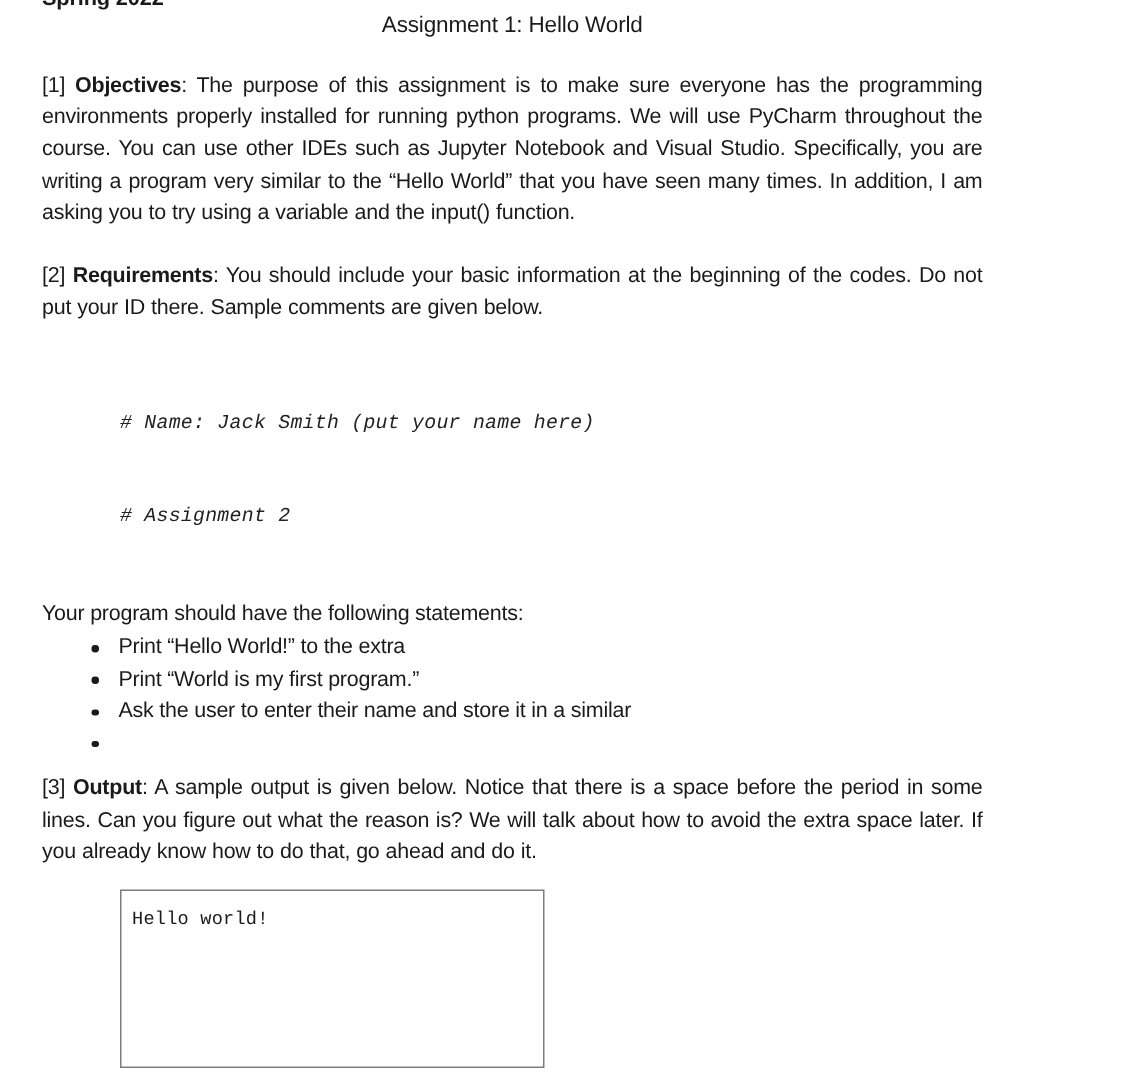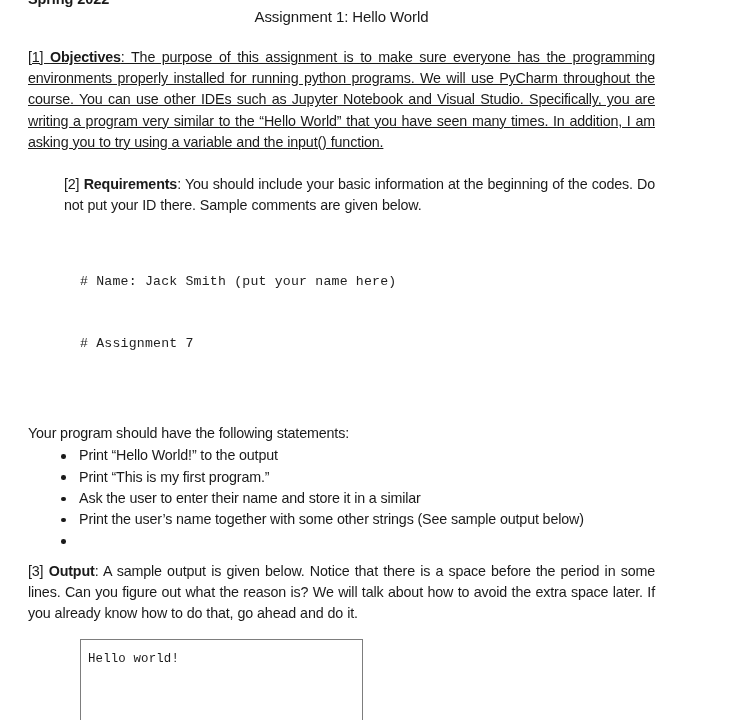--- a/index.html
+++ b/index.html
@@ -51,37 +51,38 @@
     text-justify: inter-word;
     color: #1a1a1a;
     letter-spacing: -0.15px;
     word-spacing: 0.2px;
   }
 
   .sec-label {
     font-weight: bold;
   }
 
-  .s1 { margin-top: 22px; text-decoration: underline; }
-  .s2 { margin-top: 21px; margin-left: 36px; }
+  .s1 { margin-top: 22px; }
+  .s2 { margin-top: 21px; }
   .s3 { margin-top: 30px; }
 
   .code-block {
     margin: 2px 0 0 0;
     padding-left: 52px;
     font-family: "Liberation Mono", "DejaVu Sans Mono", monospace;
+    font-style: italic;
     font-size: 13.2px;
     line-height: 20.6px;
     color: #222222;
     white-space: pre;
     letter-spacing: 0.2px;
   }
 
   .lead-in {
-    margin-top: 28px;
+    margin-top: 4px;
     font-size: 14.3px;
     line-height: 21px;
     color: #1a1a1a;
     letter-spacing: -0.15px;
   }
 
   ul.stmt-list {
     list-style: none;
     margin: 1px 0 0 0;
     padding: 0;
@@ -131,41 +132,37 @@
   <div class="running-header">Spring 2022</div>
 
   <div class="doc-title">Assignment 1: Hello World</div>
 
   <p class="para s1"><span>[1] </span><span class="sec-label">Objectives</span><span>: </span><span>The purpose of this assignment is to make sure everyone has the programming environments properly installed for running python programs.  We will use PyCharm throughout the course.  You can use other IDEs such as Jupyter Notebook and Visual Studio.  Specifically, you are writing a program very similar to the “Hello World” that you have seen many times.  In addition, I am asking you to try using a variable and the input() function.</span></p>
 
   <p class="para s2"><span>[2] </span><span class="sec-label">Requirements</span><span>: </span><span>You should include your basic information at the beginning of the codes.  Do not put your ID there.  Sample comments are given below.</span></p>
 
   <div class="code-block">
     <div># Name: Jack Smith (put your name here)</div>
-    <div># Assignment 7</div>
+    <div># Assignment 2</div>
   </div>
 
   <div class="lead-in">Your program should have the following statements:</div>
 
   <ul class="stmt-list">
     <li>
       <span class="bullet-dot"></span>
-      <span>Print “Hello World!” to the output</span>
+      <span>Print “Hello World!” to the extra</span>
     </li>
     <li>
       <span class="bullet-dot"></span>
-      <span>Print “This is my first program.”</span>
+      <span>Print “World is my first program.”</span>
     </li>
     <li>
       <span class="bullet-dot"></span>
       <span>Ask the user to enter their name and store it in a similar</span>
-    </li>
-    <li>
-      <span class="bullet-dot"></span>
-      <span>Print the user’s name together with some other strings (See sample output below)</span>
     </li>
     <li>
       <span class="bullet-dot"></span>
     </li>
   </ul>
 
   <p class="para s3"><span>[3] </span><span class="sec-label">Output</span><span>: </span><span>A sample output is given below.  Notice that there is a space before the period in some lines.  Can you figure out what the reason is?  We will talk about how to avoid the extra space later.  If you already know how to do that, go ahead and do it.</span></p>
 
   <div class="console-box">
     <div class="console-line">Hello world!</div>

